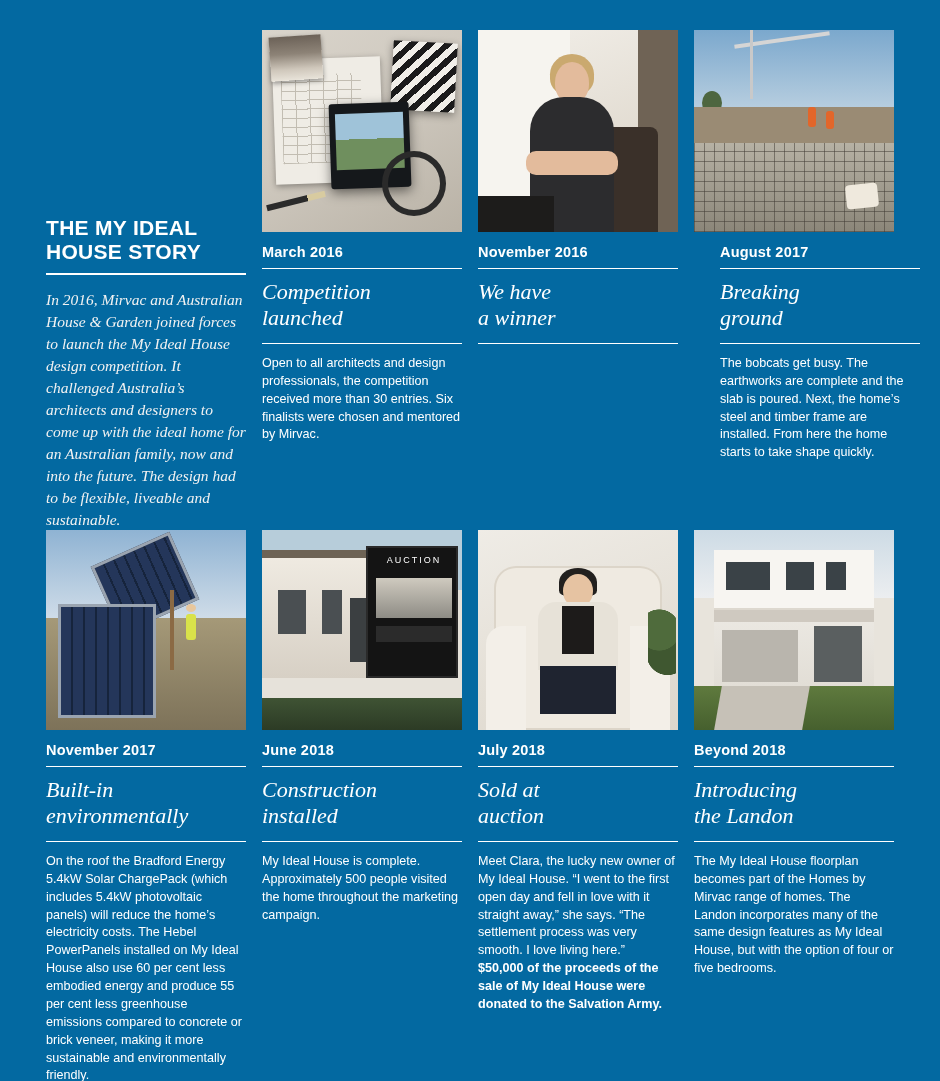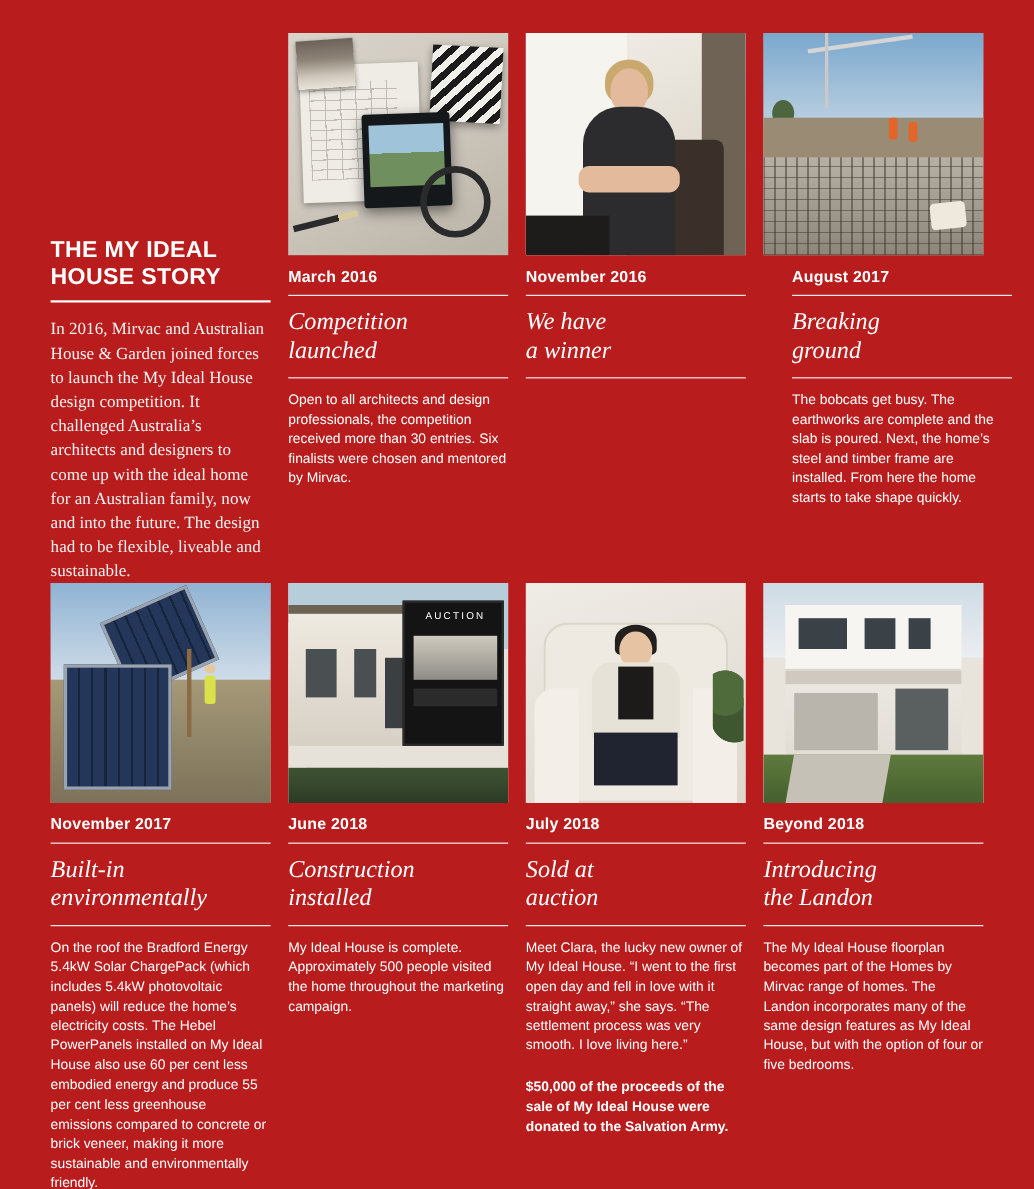--- a/index.html
+++ b/index.html
@@ -13,21 +13,21 @@
     position: relative;
     font-family: "Liberation Sans", sans-serif;
     color: #ffffff;
     overflow: hidden;
   }
 
   .page {
     position: relative;
     width: 940px;
     height: 1081px;
-    background: #b91c1c;
+    background: #0369a1;
   }
 
   
   .col {
     position: absolute;
     width: 200px;
   }
 
   
   .intro-title {
@@ -41,20 +41,21 @@
     margin: 0;
   }
   .intro-rule {
     width: 100%;
     height: 2px;
     background: #ffffff;
     margin: 10px 0 14px 0;
   }
   .intro-body {
     font-family: "Liberation Serif", serif;
+    font-style: italic;
     font-size: 15.5px;
     line-height: 1.42;
     color: #f2f2f2;
     margin: 0;
   }
 
   
   .photo {
     width: 100%;
     display: block;
@@ -96,21 +97,21 @@
   }
   .body {
     font-family: "Liberation Sans", sans-serif;
     font-size: 12.6px;
     line-height: 1.42;
     color: #ffffff;
     margin: 0;
   }
   .body.bold {
     font-weight: bold;
-    margin-top: 20px;
+    margin-top: 0;
   }
 
   
   .ph-inner { position:absolute; inset:0; }
 
   
   .p1 { background: linear-gradient(150deg,#d9d4cb 0%, #cfc9bf 45%, #b9b2a6 100%); }
   .p1 .paper { position:absolute; left:6%; top:14%; width:54%; height:62%;
                background:#efece5; transform:rotate(-2deg); box-shadow:0 2px 6px rgba(0,0,0,.35); }
   .p1 .plan-lines { position:absolute; left:10%; top:22%; width:40%; height:44%;

